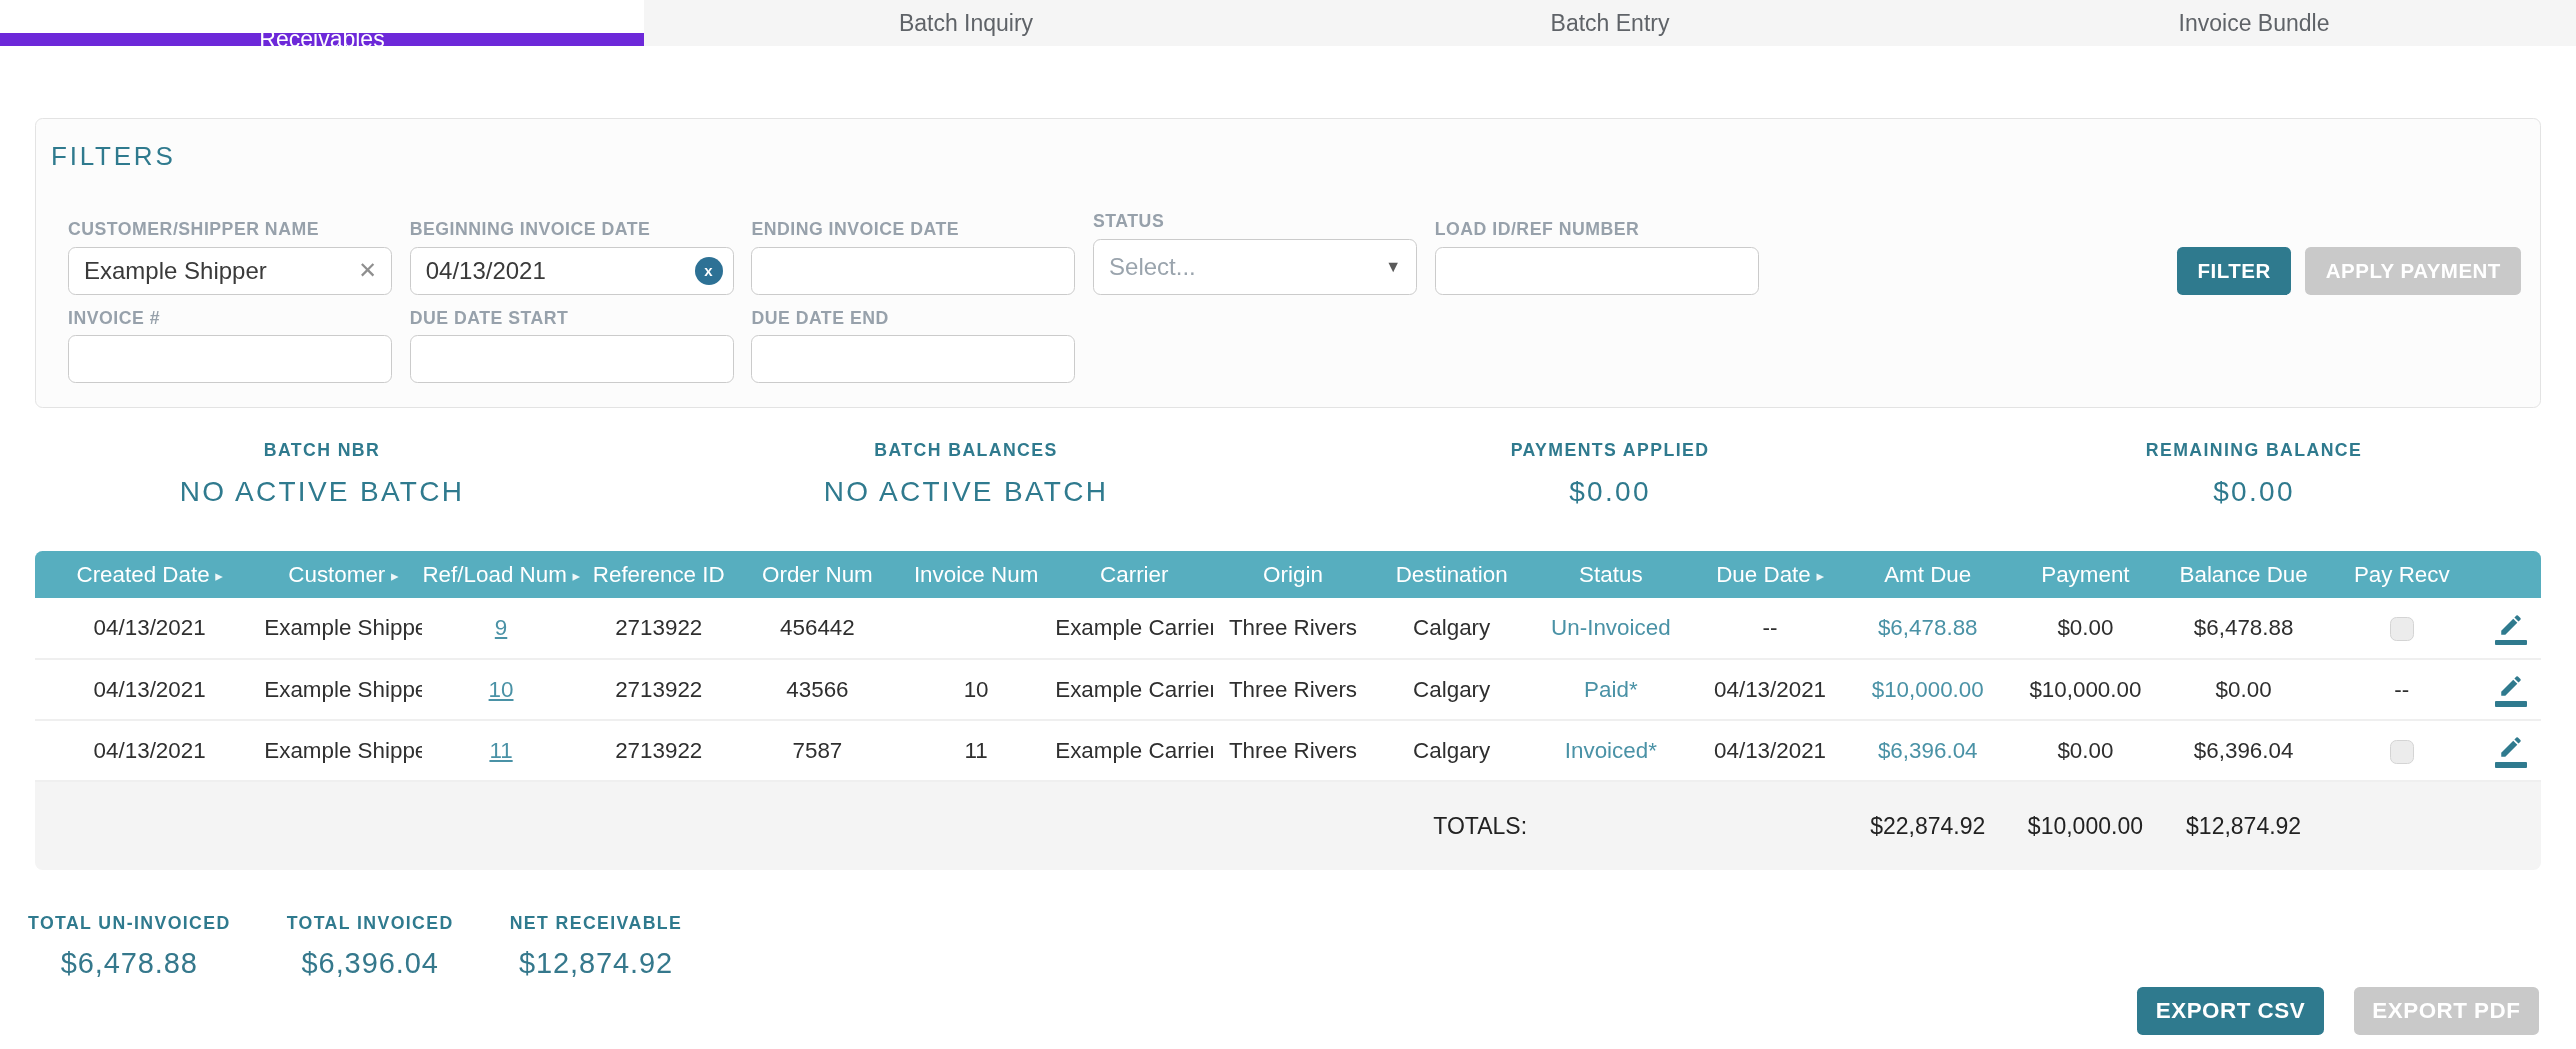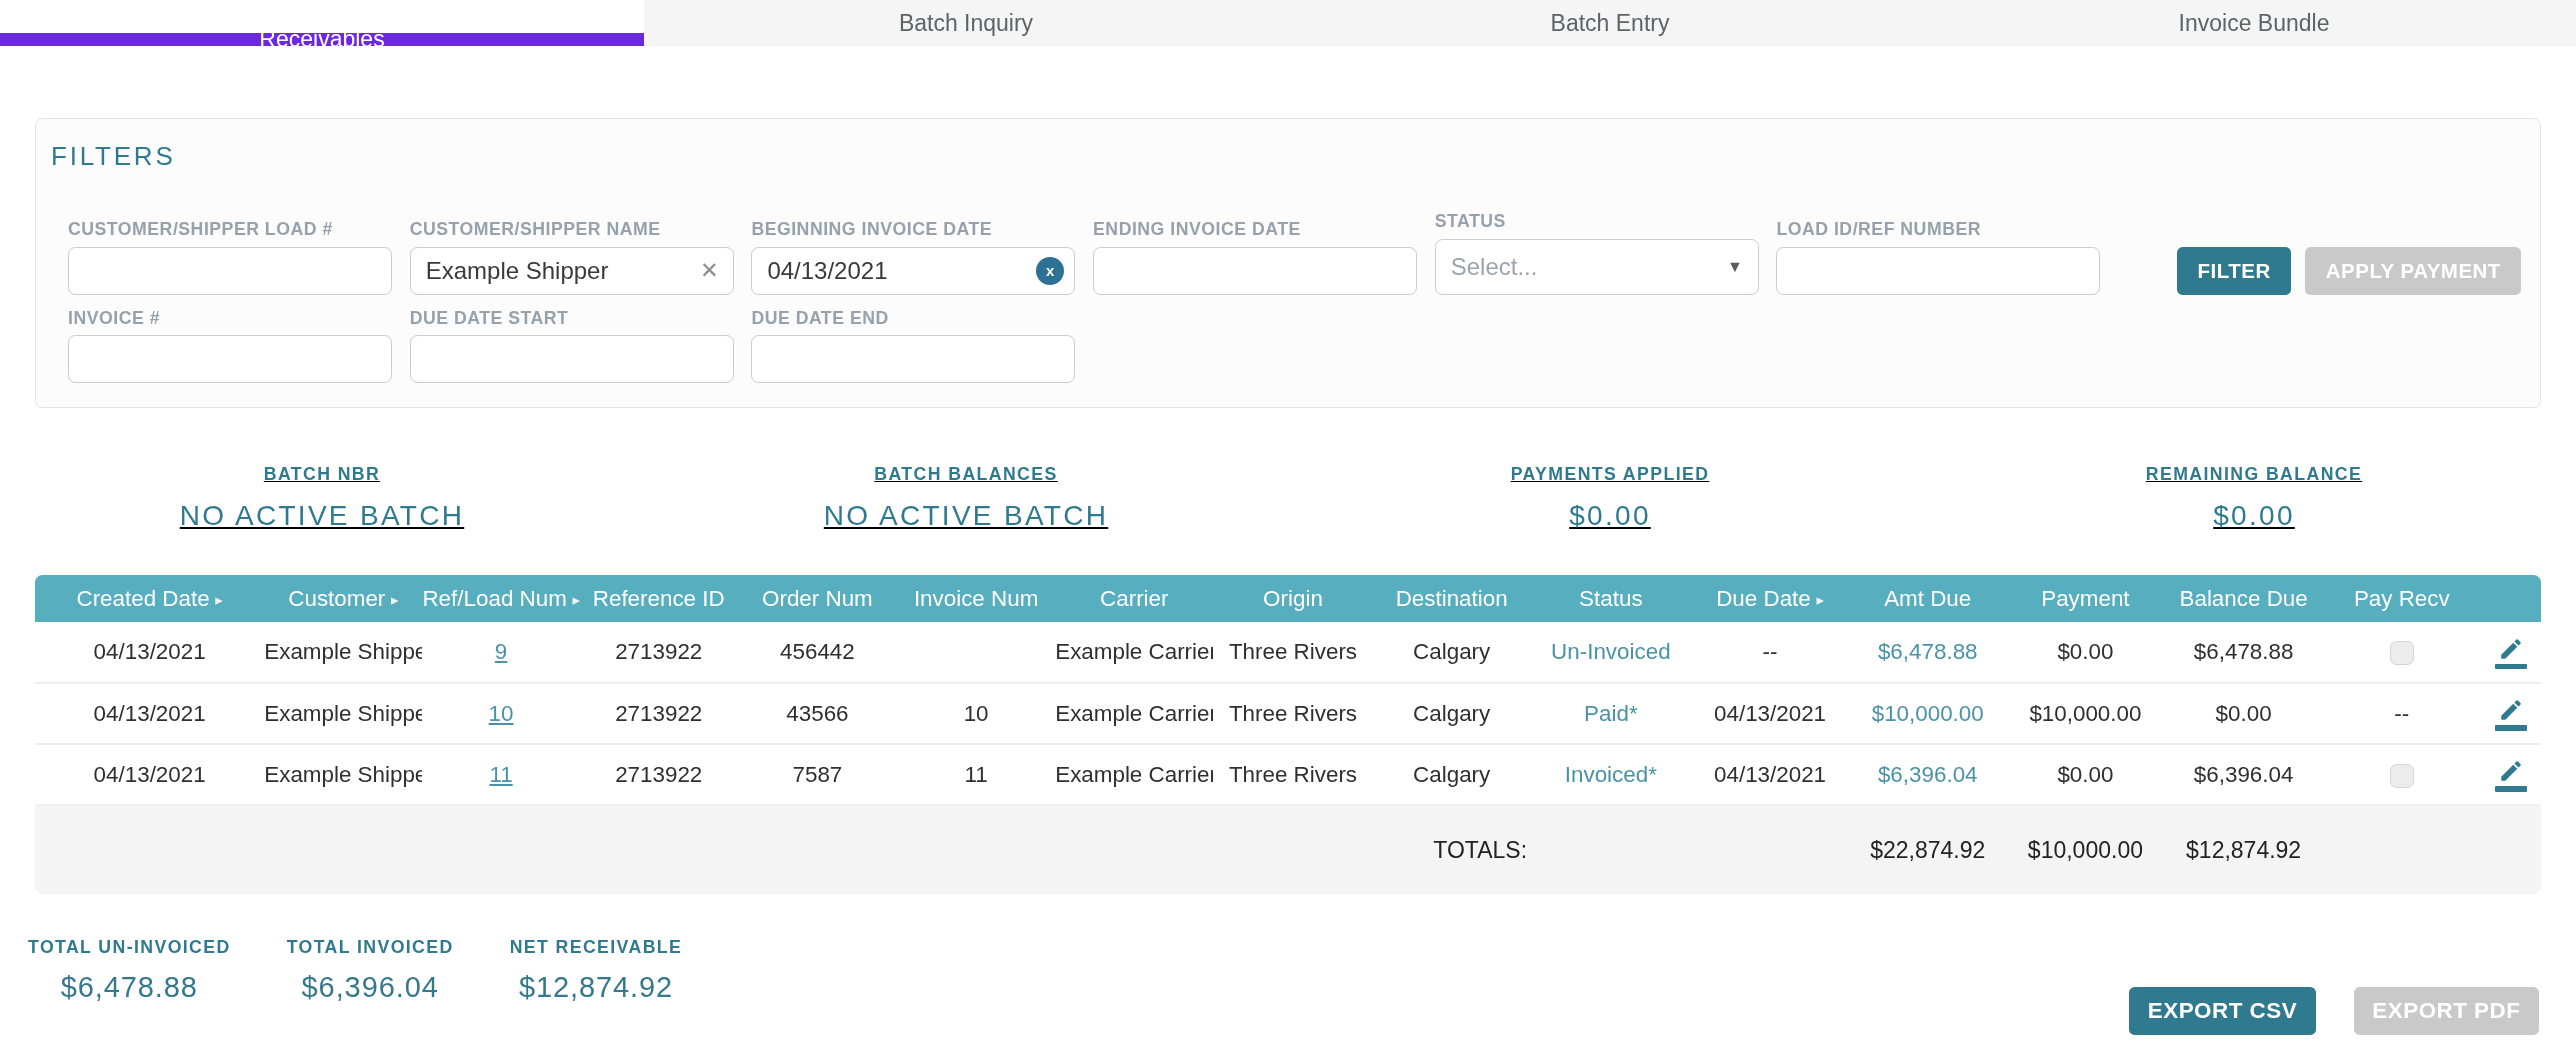--- a/index.html
+++ b/index.html
@@ -24,21 +24,21 @@
   .clear-circle { position:absolute; right:11.2px; top:50%; transform:translateY(-50%); width:28px; height:28px; border-radius:50%; background:#2d7195; color:#fff; font-size:15px; font-weight:bold; display:flex; align-items:center; justify-content:center; cursor:pointer; line-height:1; }
   .fselect { width:100%; height:56px; border:0.9px solid #cbcbcb; border-radius:7.5px; background:#fff; display:flex; align-items:center; padding:0 15px; cursor:pointer; position:relative; }
   .fselect .sel-text { font-size:24px; color:#9aa4ad; }
   .fselect .caret { position:absolute; right:15px; color:#5a5a5a; font-size:16px; }
   .btn-group { margin-left:auto; display:flex; gap:14px; }
   .btn { height:48px; border:none; border-radius:5.6px; color:#fff; font-size:20.5px; font-weight:bold; letter-spacing:0.5px; padding:0 20.5px; cursor:pointer; font-family:"Liberation Sans",sans-serif; white-space:nowrap; }
   .btn.primary { background:#2f7a8e; }
   .btn.disabled { background:#c9c9c9; cursor:default; }
 
   
-  .batch-row { display:flex; margin-top:56px;text-decoration:underline; }
+  .batch-row { display:flex; margin-top:32px; }
   .batch-cell { width:25%; text-align:center; }
   .batch-label { color:#2f7a8e; font-size:17.7px; font-weight:bold; letter-spacing:1.4px; }
   .batch-value { color:#2f7a8e; font-size:28px; letter-spacing:2.3px; margin-top:15px; }
 
   
   .table-wrap { margin:43px 35px 0 35px; border-radius:7.5px; overflow:hidden; }
   table { width:100%; border-collapse:collapse; table-layout:fixed; }
   thead th { background:#57aebf; color:#fff; font-weight:400; font-size:22.4px; height:47px; text-align:center; white-space:nowrap; overflow:hidden; }
   thead th .sort { font-size:15px; color:rgba(255,255,255,.9); margin-left:5.6px; vertical-align:0.9px; cursor:pointer; }
   tbody td { height:61px; font-size:22.4px; color:#2f2f2f; text-align:center; border-bottom:2.8px solid #efefef; background:#fff; white-space:nowrap; overflow:hidden; }
@@ -53,43 +53,37 @@
   tr.totals td { background:#f4f4f4; height:89px; font-size:23px; color:#222; border-bottom:none; }
   tr.totals td.tlabel { text-align:right; padding-right:3.7px; }
 
   
   .bottom-summary { display:flex; margin-top:43px; gap:0; }
   .sum-cell { text-align:center; margin:0 28px; }
   .sum-label { color:#2f7a8e; font-size:17.7px; font-weight:bold; letter-spacing:1.4px; }
   .sum-value { color:#35788c; font-size:29px; letter-spacing:0.9px; margin-top:13px; }
 
   
-  .export-bar { position:absolute; right:37px; bottom:14px; display:flex; gap:38px; }
+  .export-bar { position:absolute; right:37px; bottom:14px; display:flex; gap:30px; }
   .btn.export { font-size:22.4px; padding:0 18.6px; height:48px; }
 </style>
 </head>
 <body>
 
 <div class="tabbar">
   <div class="tab active">Receivables</div>
   <div class="tab">Batch Inquiry</div>
   <div class="tab">Batch Entry</div>
   <div class="tab">Invoice Bundle</div>
 </div>
 
 <div class="panel">
   <div class="panel-heading">FILTERS</div>
 
   <div class="frow">
-    <div class="field">
-      <span class="flabel">CUSTOMER/SHIPPER LOAD #</span>
-      <div class="finput-wrap">
-        <input class="finput" type="text" style="">
-      </div>
-    </div>
 
     <div class="field">
       <span class="flabel">CUSTOMER/SHIPPER NAME</span>
       <div class="finput-wrap">
         <input class="finput" type="text" value="Example Shipper" style="">
         <span class="clear-x">✕</span>
       </div>
     </div>
 
     <div class="field">

